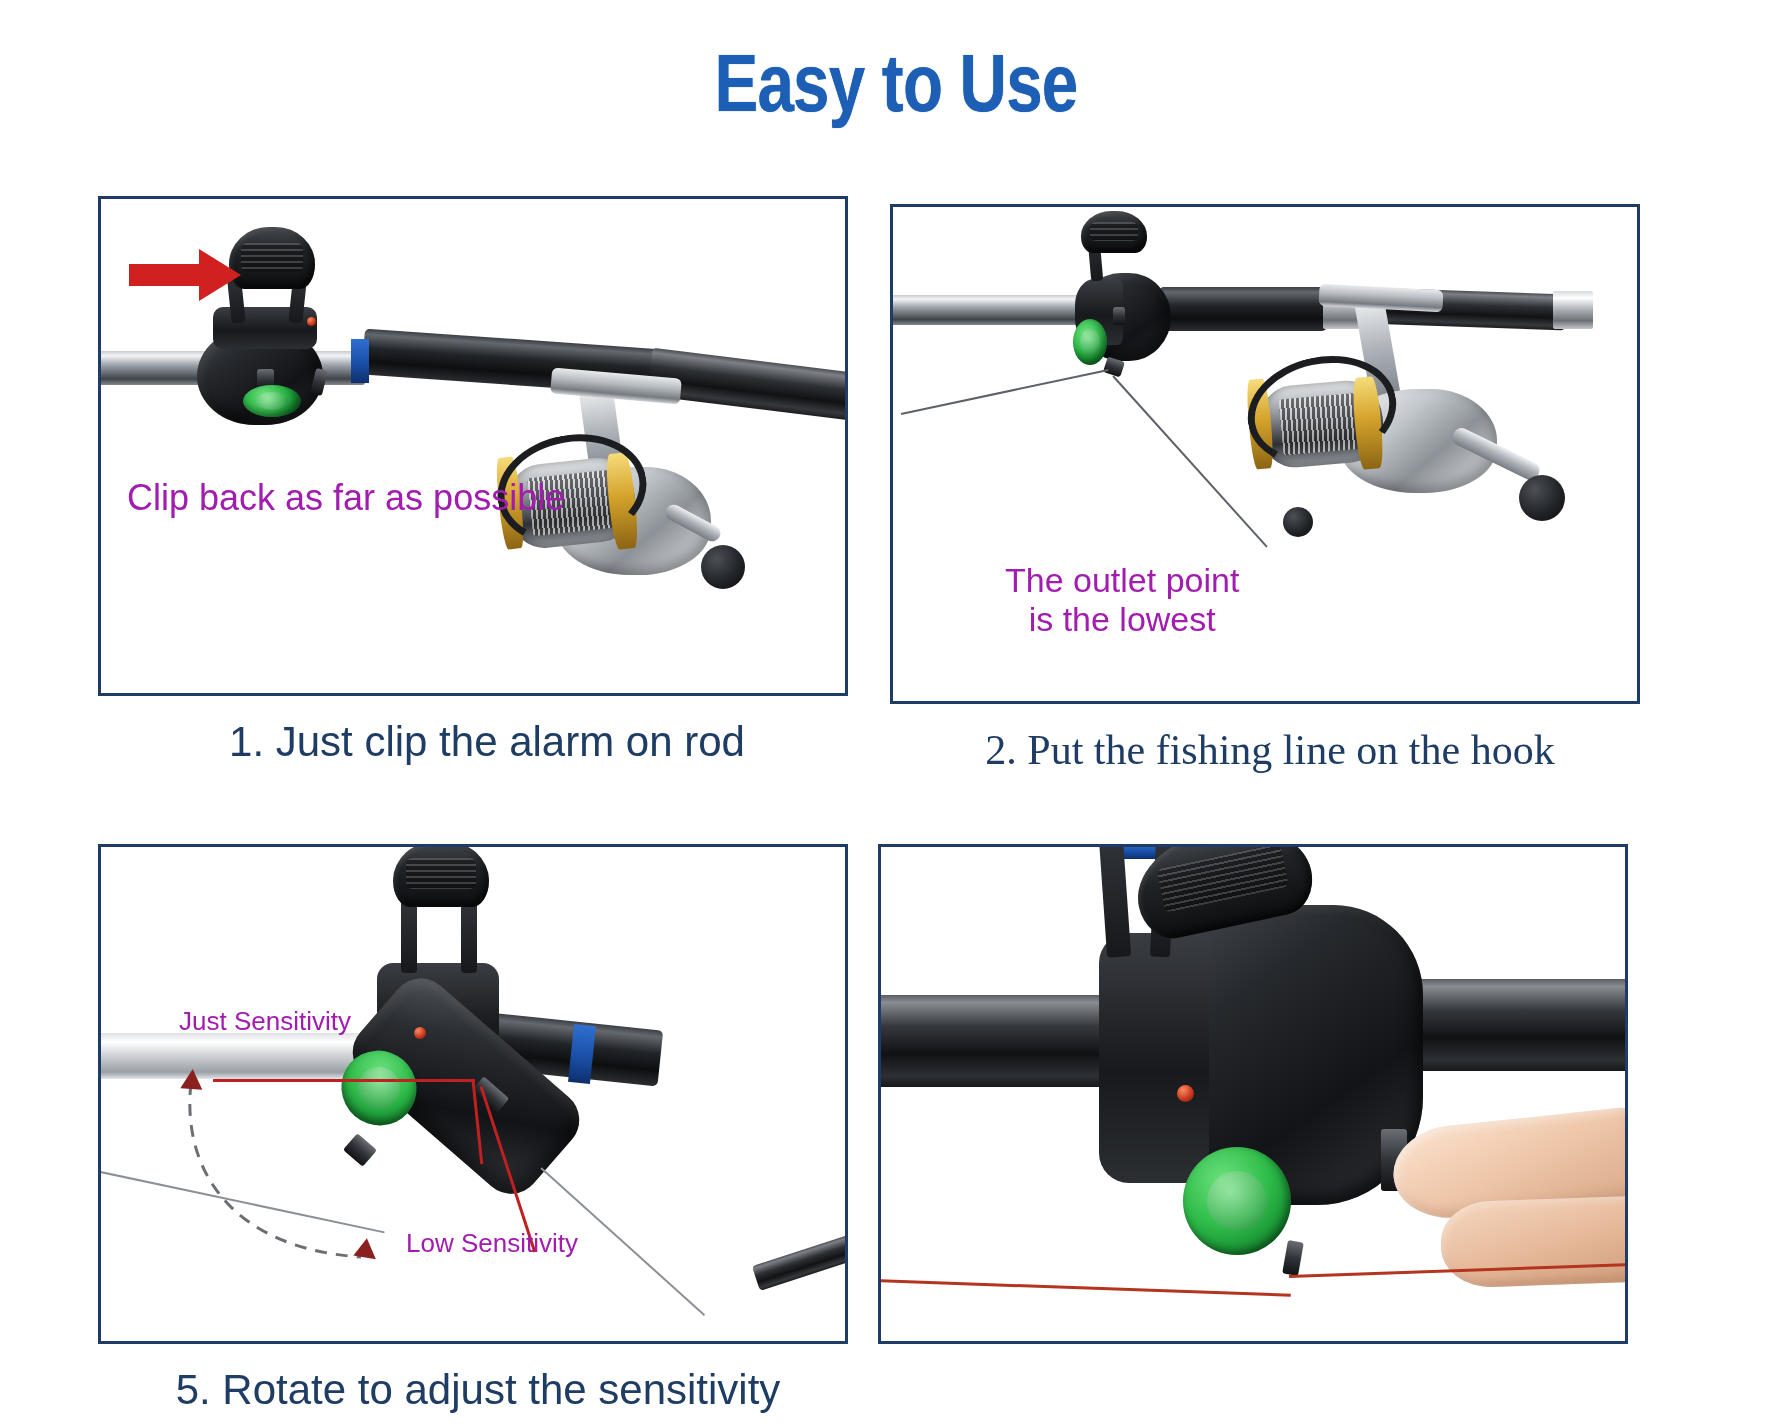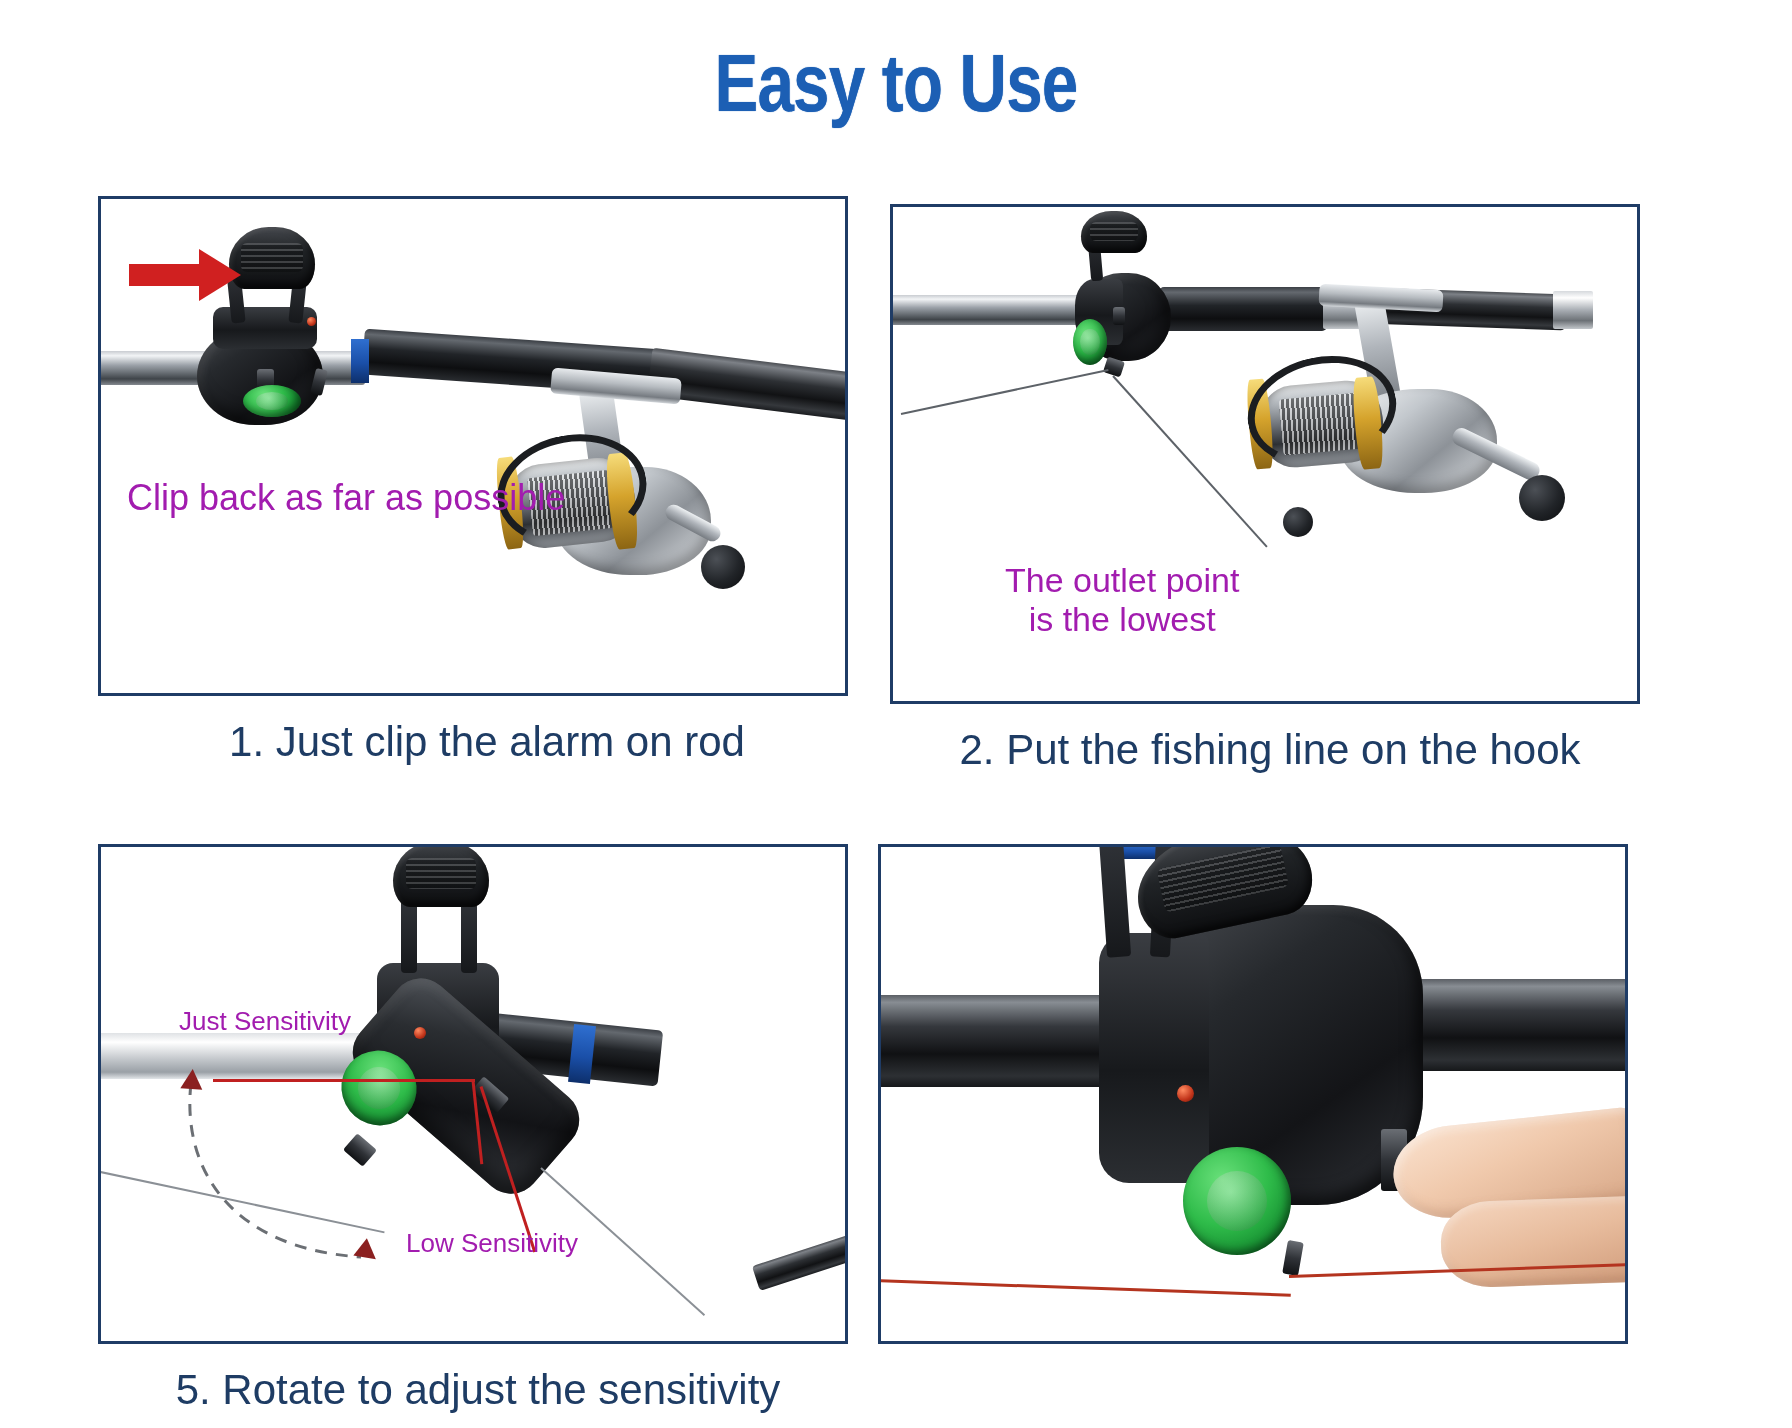--- a/index.html
+++ b/index.html
@@ -45,21 +45,21 @@
   }
   .caption {
     margin-top: 22px;
     text-align: center;
     font-size: 42px;
     color: #1e3c64;
     font-family: "Liberation Sans", sans-serif;
     white-space: nowrap;
   }
   .cell.c1 .caption { padding-left: 28px; }
-  .cell.c2 .caption { padding-left: 10px; }
+  .cell.c2 .caption { padding-left: 10px; font-family: Liberation Serif, serif; }
   .cell.c3 .caption { padding-left: 10px; }
 
   
   .ptext {
     position: absolute;
     color: #a21caf;
     font-family: "Liberation Sans", sans-serif;
     white-space: nowrap;
     line-height: 1.15;
   }

